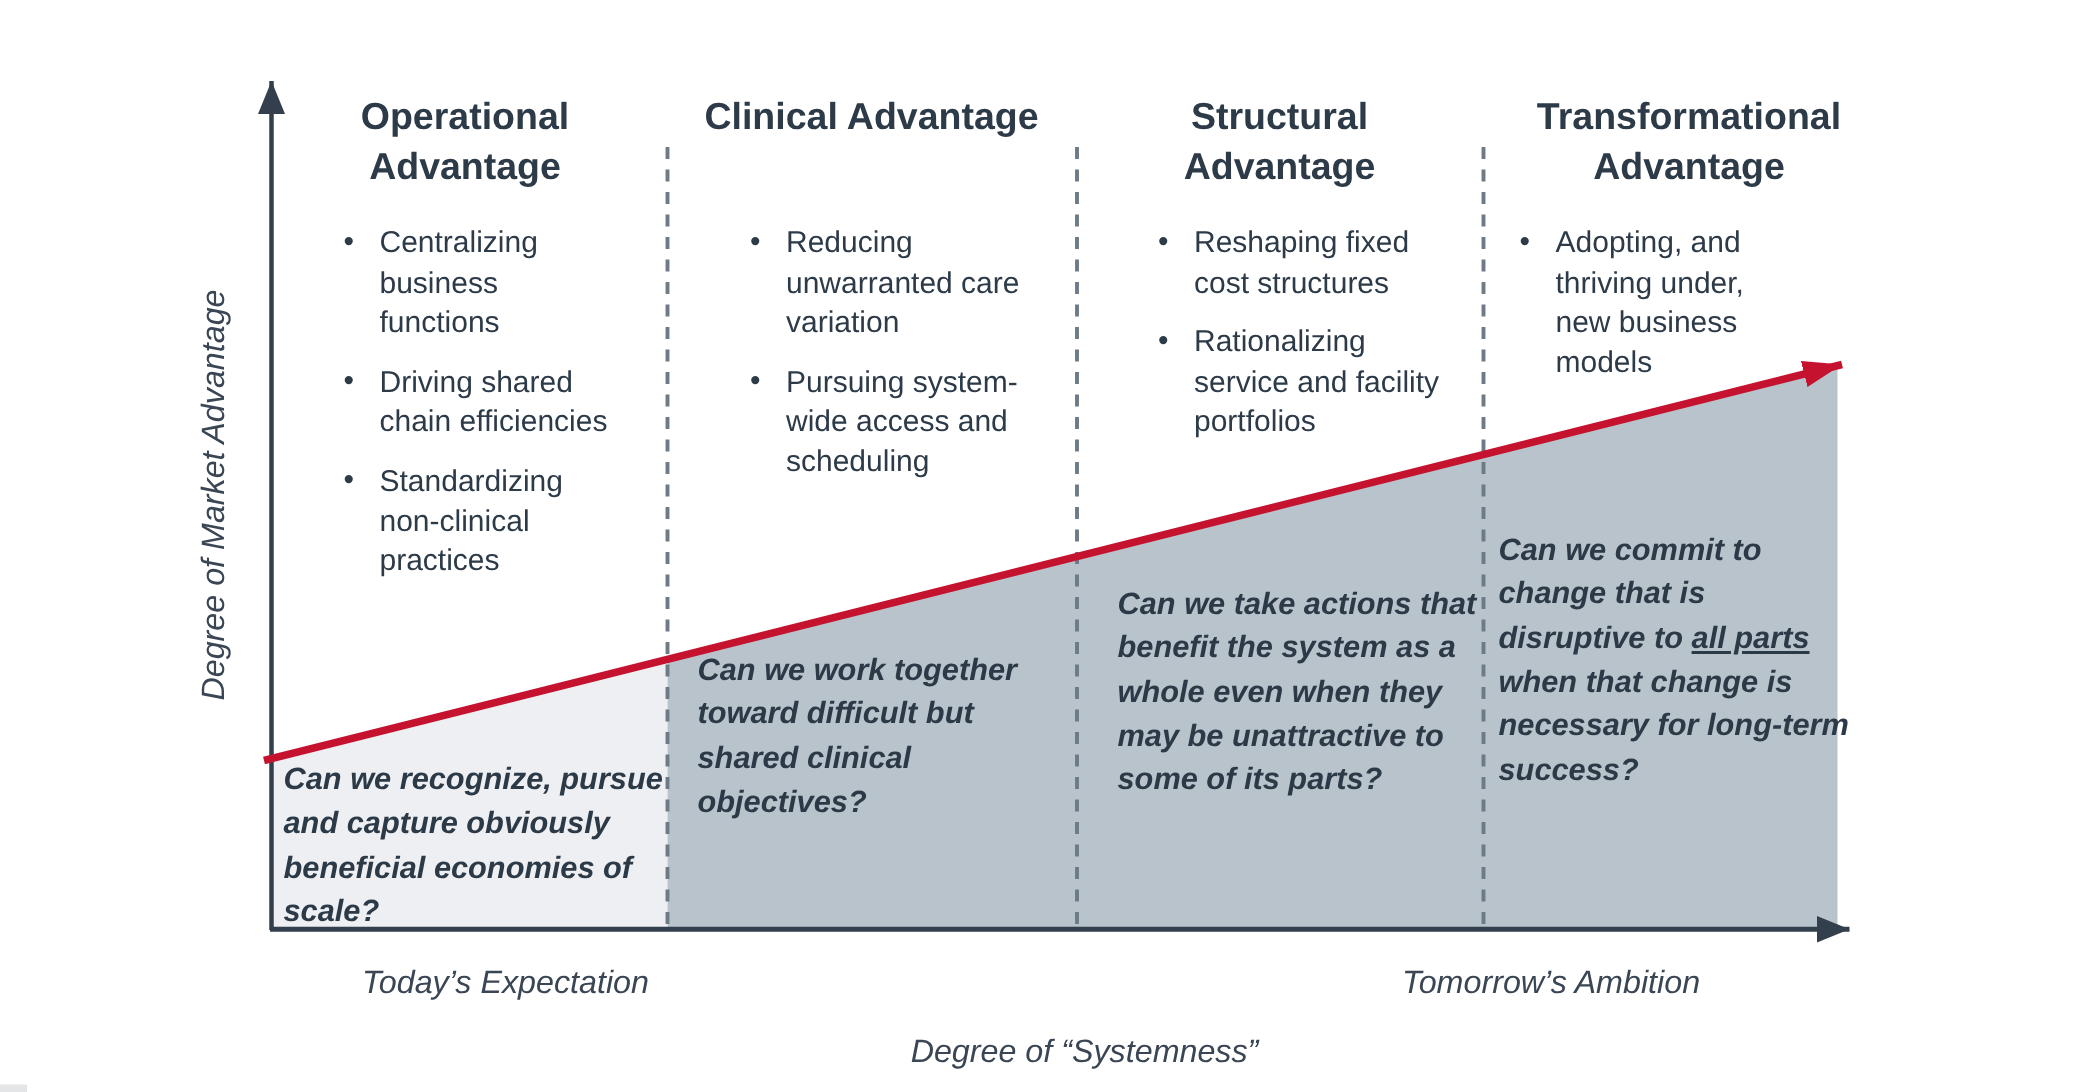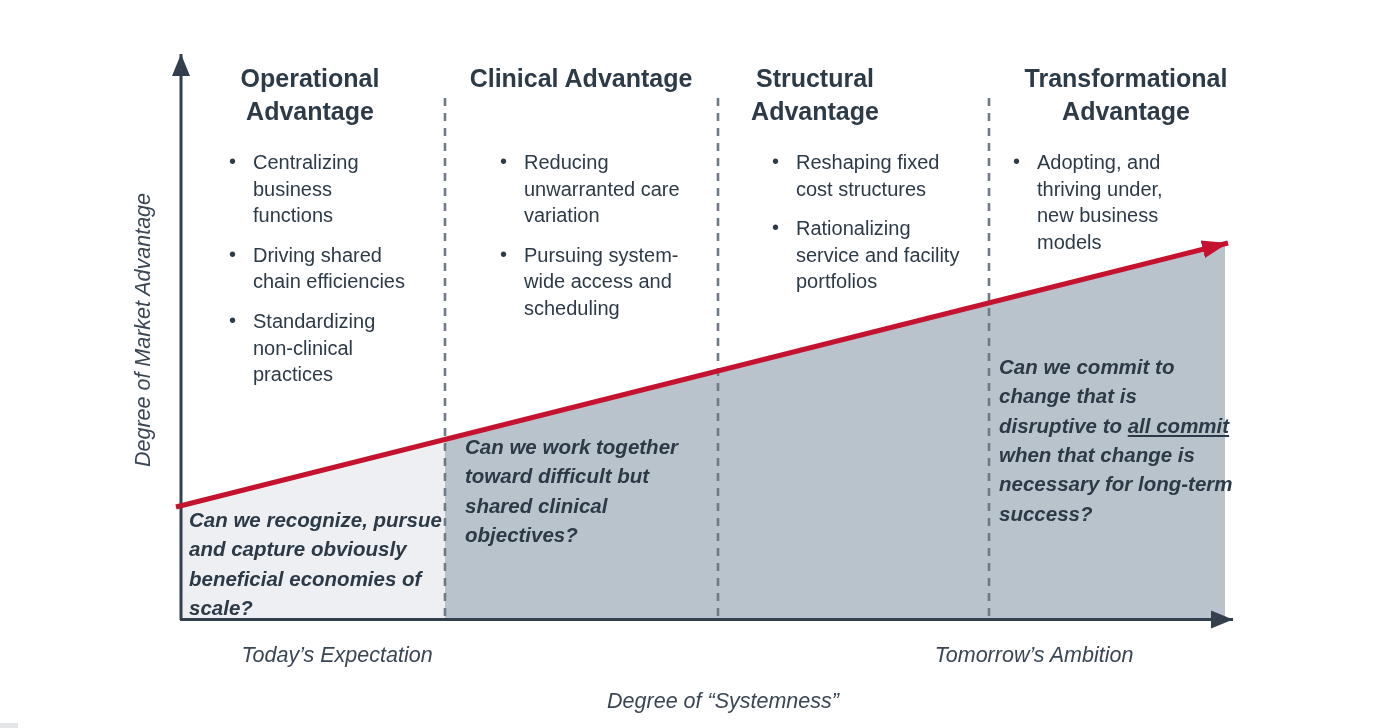--- a/index.html
+++ b/index.html
@@ -14,21 +14,21 @@
   }
   .chart-svg{position:absolute;left:0;top:0;}
   .col-header{
     position:absolute;top:62px;
     text-align:center;font-weight:bold;
     font-size:25px;line-height:1.32;
     color:#2d3a48;
   }
   .h1{left:198px;width:224px;}
   .h2{left:469px;width:224px;}
-  .h3{left:703px;width:224px;}
+  .h3{left:741px;width:224px;}
   .h4{left:1004px;width:244px;}
   ul.bullets{
     position:absolute;top:149px;
     list-style:none;margin:0;padding:0;
     font-size:20px;line-height:1.33;
     color:#2d3a48;
   }
   ul.bullets li{position:relative;padding-left:27px;margin-bottom:13px;}
   ul.bullets li::before{content:"•";position:absolute;left:3px;top:-1px;}
   .b1{left:226px;width:186px;}
@@ -108,21 +108,22 @@
   <ul class="bullets b3">
     <li>Reshaping fixed cost structures</li>
     <li>Rationalizing service and facility portfolios</li>
   </ul>
   <ul class="bullets b4">
     <li>Adopting, and thriving under, new business models</li>
   </ul>
 
   <div class="question q1">Can we recognize, pursue and capture obviously beneficial economies of scale?</div>
   <div class="question q2">Can we work together toward difficult but shared clinical objectives?</div>
-  <div class="question q4"><span>Can we commit to change that is disruptive to </span><span class="u">all commit</span><span> when that change is necessary for long-term success?</span></div>
+  <div class="question q3">Can we take actions that benefit the system as a whole even when they may be unattractive to some of its parts?</div>
+  <div class="question q4"><span>Can we commit to change that is disruptive to </span><span class="u">all parts</span><span> when that change is necessary for long-term success?</span></div>
 
   <div class="axis-label y-label">Degree of Market Advantage</div>
   <div class="axis-label x-left">Today’s Expectation</div>
   <div class="axis-label x-right">Tomorrow’s Ambition</div>
   <div class="axis-label x-title">Degree of “Systemness”</div>
 
   <div class="corner-artifact"></div>
 
 </div>
 

